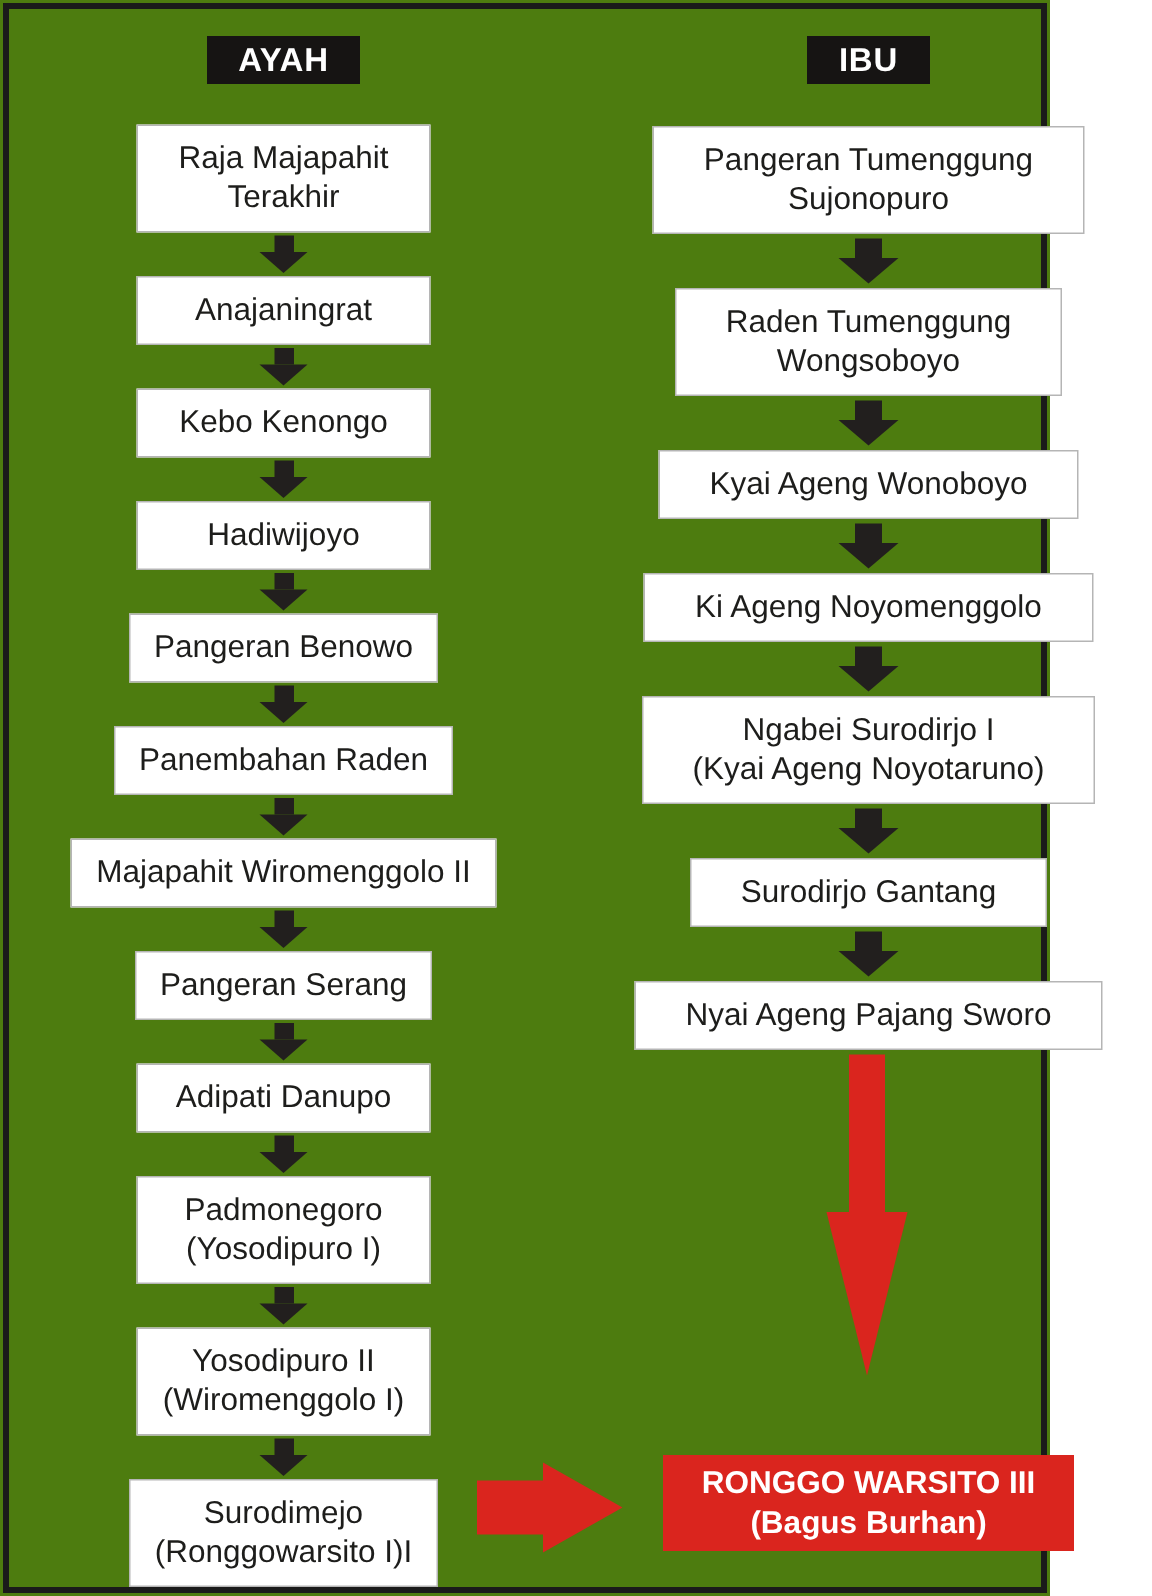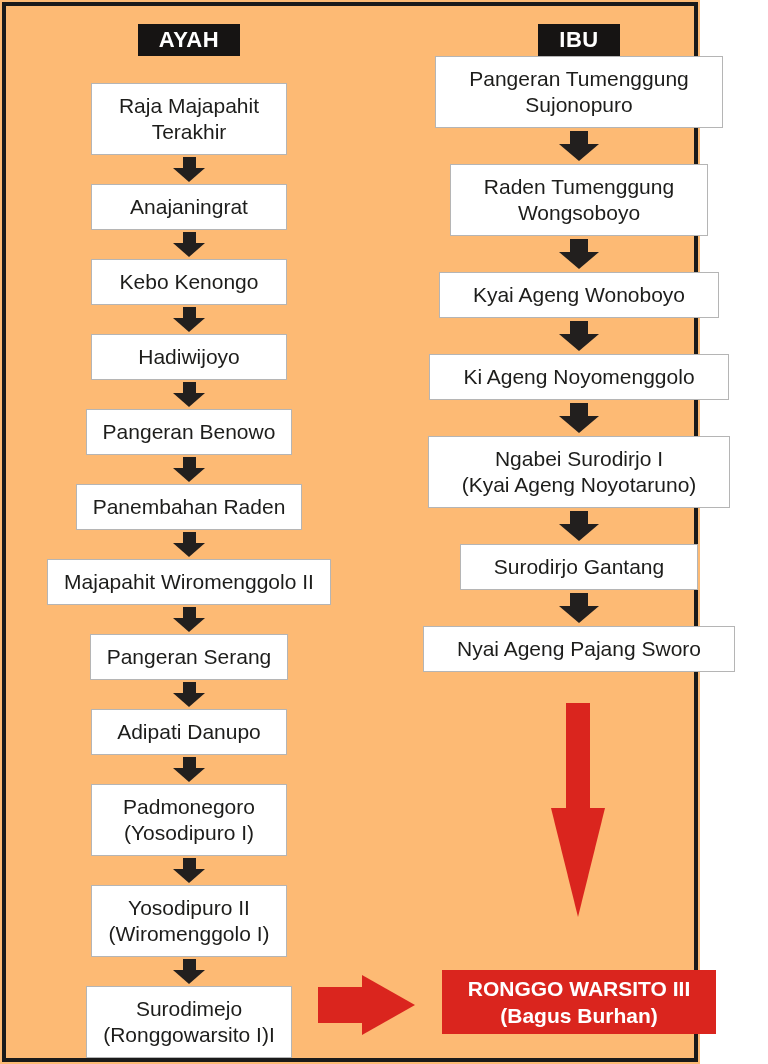--- a/index.html
+++ b/index.html
@@ -5,21 +5,21 @@
   html, body {
     margin: 0; padding: 0;
     width: 768px; height: 1064px;
     background: #ffffff;
     font-family: "Liberation Sans", sans-serif;
     overflow: hidden;
   }
   .page {
     position: relative;
     width: 700px; height: 1064px;
-    background: #fdba74;
+    background: #4d7c0f;
   }
   .frame {
     position: absolute; inset: 2px;
     border: 4px solid #1a1a1a;
     pointer-events: none;
   }
   .col {
     position: absolute;
     display: flex;
     flex-direction: column;
@@ -29,21 +29,21 @@
     background: #161413;
     color: #ffffff;
     font-weight: bold;
     font-size: 22px;
     line-height: 24px;
     padding: 4px 21px;
     letter-spacing: 0.5px;
     text-align: center;
   }
   .col-ayah .hdr { margin-bottom: 27px; }
-  .col-ibu  .hdr { }
+  .col-ibu  .hdr { margin-bottom: 28px; }
   .node {
     background: #ffffff;
     border: 1.5px solid #b5b5b5;
     color: #1d1d1b;
     font-size: 21px;
     line-height: 26px;
     text-align: center;
     white-space: pre-line;
     padding: 9px 16px;
     box-sizing: border-box;

